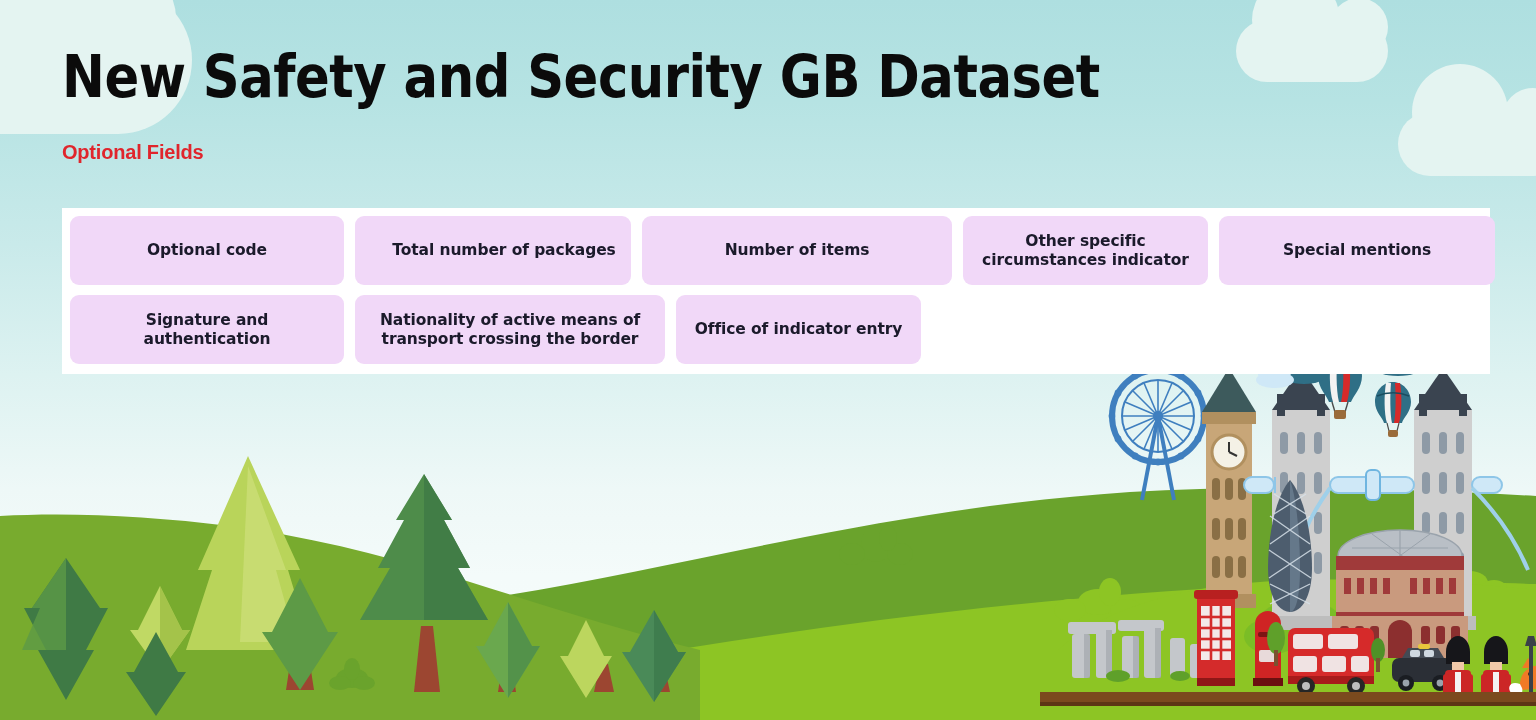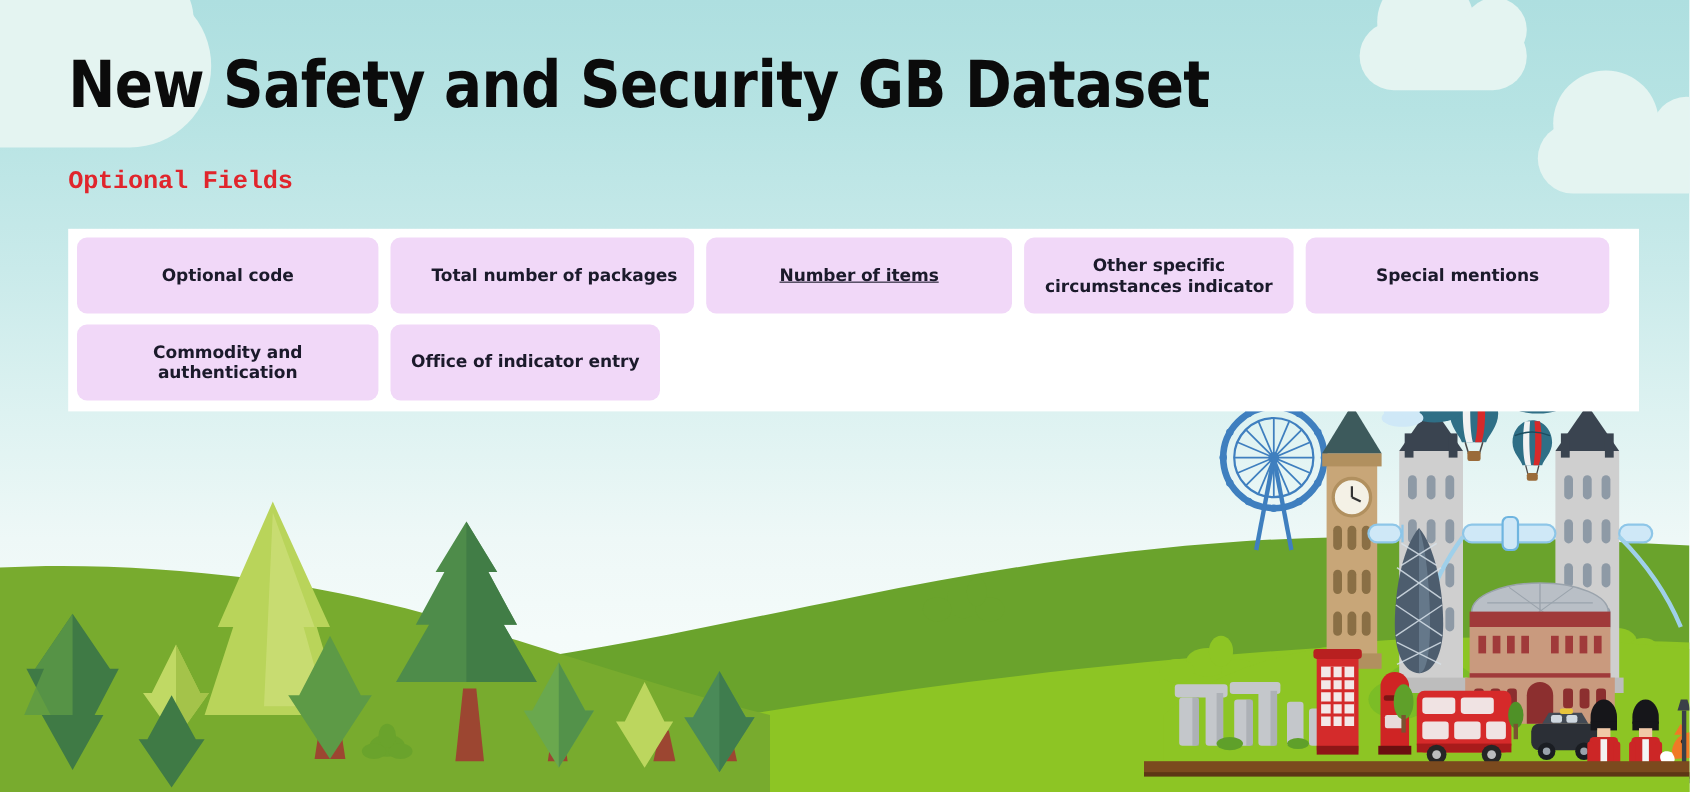--- a/index.html
+++ b/index.html
@@ -40,24 +40,24 @@
     position:absolute;left:62px;top:47px;
     font-size:59px;line-height:1.02;
     font-weight:700;color:#0b0b0b;
     letter-spacing:-0.5px;
     font-family:"DejaVu Sans","Liberation Sans",sans-serif;
     font-stretch:condensed;
     transform:scaleX(.965);transform-origin:left center;
     white-space:nowrap;
   }
   .subtitle{
-    position:absolute;left:62px;top:152px;
-    font-size:23px;font-weight:700;color:#e0252c;
+    position:absolute;left:62px;top:141px;
+    font-size:20px;font-weight:700;color:#e0252c;
     letter-spacing:-0.2px;
-    font-family:Liberation Mono, monospace;
+    font-family:Liberation Sans, sans-serif;
     white-space:nowrap;
   }
 
   
   .table-wrap{
     position:absolute;left:62px;top:208px;width:1428px;
     background:#ffffff;padding:8px 8px 10px 8px;
     box-sizing:border-box;
   }
   .trow{display:flex;gap:11px;}
@@ -67,21 +67,21 @@
     height:69px;
     display:flex;align-items:center;justify-content:center;text-align:center;
     color:#1b1a2b;font-weight:700;font-size:15.5px;line-height:1.22;
     padding:4px 10px;box-sizing:border-box;
     font-family:"DejaVu Sans","Liberation Sans",sans-serif;
     letter-spacing:-0.1px;
   }
   .cell.blank{background:transparent;}
   .c-w1{width:274px;flex:none;}
   .c-w2{width:276px;flex:none;padding-left:32px;}
-  .c-w3{width:278px;flex:none;text-decoration:underline;}
+  .c-w3{width:310px;flex:none;}
   .c-w4{width:245px;flex:none;}
   .c-w5{width:276px;flex:none;}
 
   
   .scene{position:absolute;left:0;bottom:0;width:1536px;height:400px;}
 </style>
 </head>
 <body>
 
 <div class="stage">
@@ -550,19 +550,20 @@
 
   <div class="table-wrap">
     <div class="trow">
       <div class="cell c-w1">Optional code</div>
       <div class="cell c-w2">Total number of packages</div>
       <div class="cell c-w3">Number of items</div>
       <div class="cell c-w4">Other specific circumstances indicator</div>
       <div class="cell c-w5">Special mentions</div>
     </div>
     <div class="trow">
-      <div class="cell c-w1">Commodity and authentication</div>
+      <div class="cell c-w1">Signature and authentication</div>
+      <div class="cell c-w3">Nationality of active means of transport crossing the border</div>
       <div class="cell c-w4">Office of indicator entry</div>
       <div class="cell c-w5 blank"></div>
     </div>
   </div>
 
 </div>
 
 </body></html>

